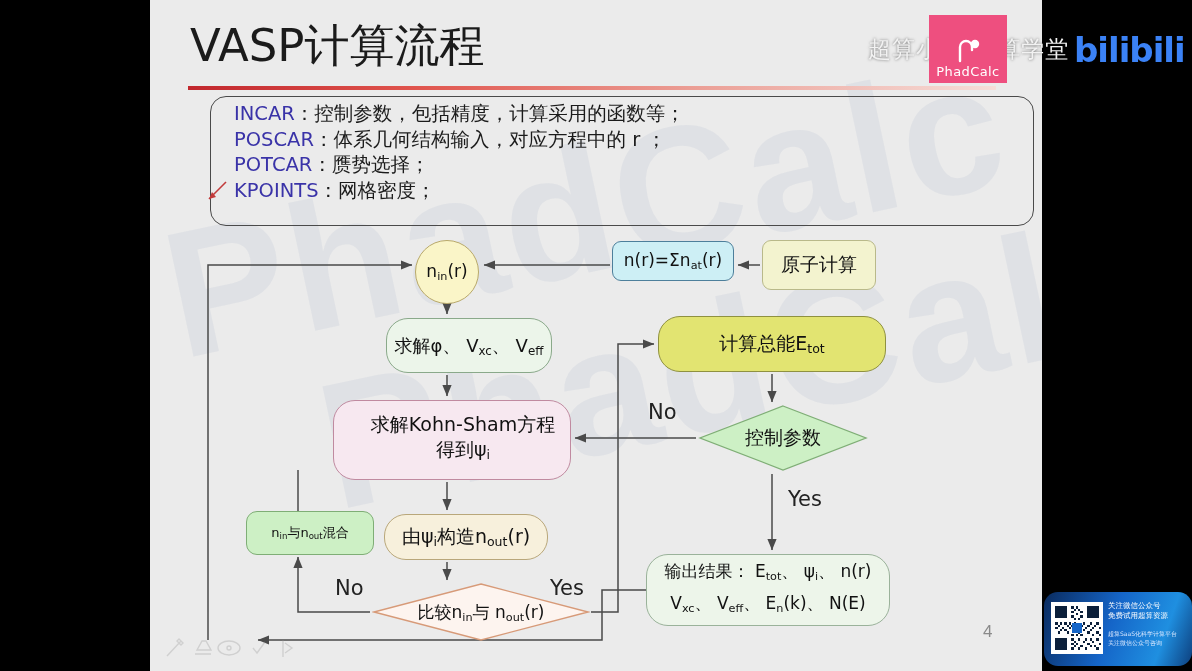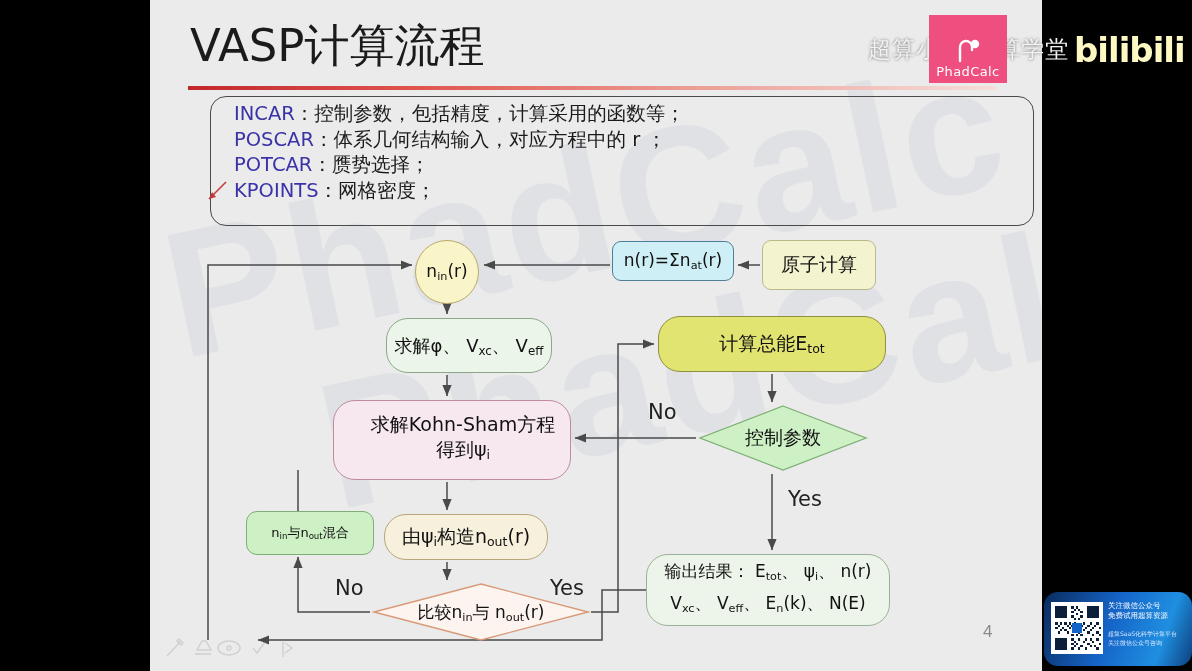--- a/index.html
+++ b/index.html
@@ -83,21 +83,21 @@
 
   
   .brandrow{position:absolute;left:868px;top:24px;width:300px;height:56px;}
   .brandtext{position:absolute;left:0px;top:10px;font-size:23px;color:#f2f2f2;
       font-family:"DejaVu Sans","Liberation Sans",sans-serif;letter-spacing:1px;
       text-shadow:0 0 3px rgba(0,0,0,.55);white-space:nowrap;}
   .phadlogo{position:absolute;left:61px;top:-9px;width:78px;height:68px;background:#ee4f7f;
       display:flex;flex-direction:column;align-items:center;justify-content:flex-end;padding-bottom:4px;box-sizing:border-box;}
   .phadlogo .mark{width:30px;height:26px;margin-bottom:1px;}
   .phadlogo .ptxt{font-size:13px;color:#fff;font-family:"DejaVu Sans",sans-serif;letter-spacing:.4px;}
-  .bili{position:absolute;left:206px;top:6px;font-size:34px;color:#fef9c3;font-weight:700;
+  .bili{position:absolute;left:206px;top:6px;font-size:34px;color:#3b82f6;font-weight:700;
       font-family:"DejaVu Sans","Liberation Sans",sans-serif;letter-spacing:-1px;
       text-shadow:0 1px 2px rgba(0,0,0,.6);}
 
   
   .qrbox{position:absolute;left:1044px;top:592px;width:148px;height:74px;
       background:linear-gradient(110deg,#0a2b5e 0%,#1565c8 45%,#1f8fe0 78%,#0d3f7d 100%);
       border-radius:14px;overflow:hidden;}
   .qr{position:absolute;left:7px;top:10px;width:52px;height:52px;background:#fff;padding:2px;box-sizing:border-box;}
   .qrtxt{position:absolute;left:64px;top:9px;width:82px;color:#fff;font-size:7px;line-height:9.5px;
       font-family:"DejaVu Sans","Liberation Sans",sans-serif;}

